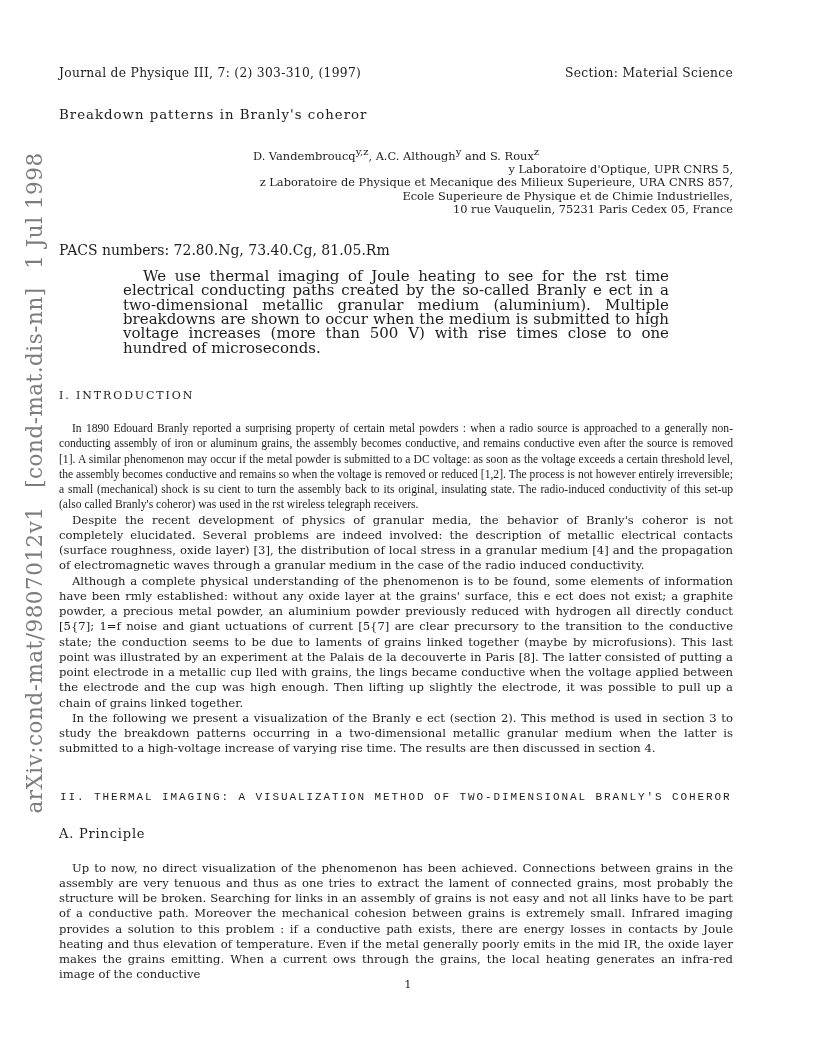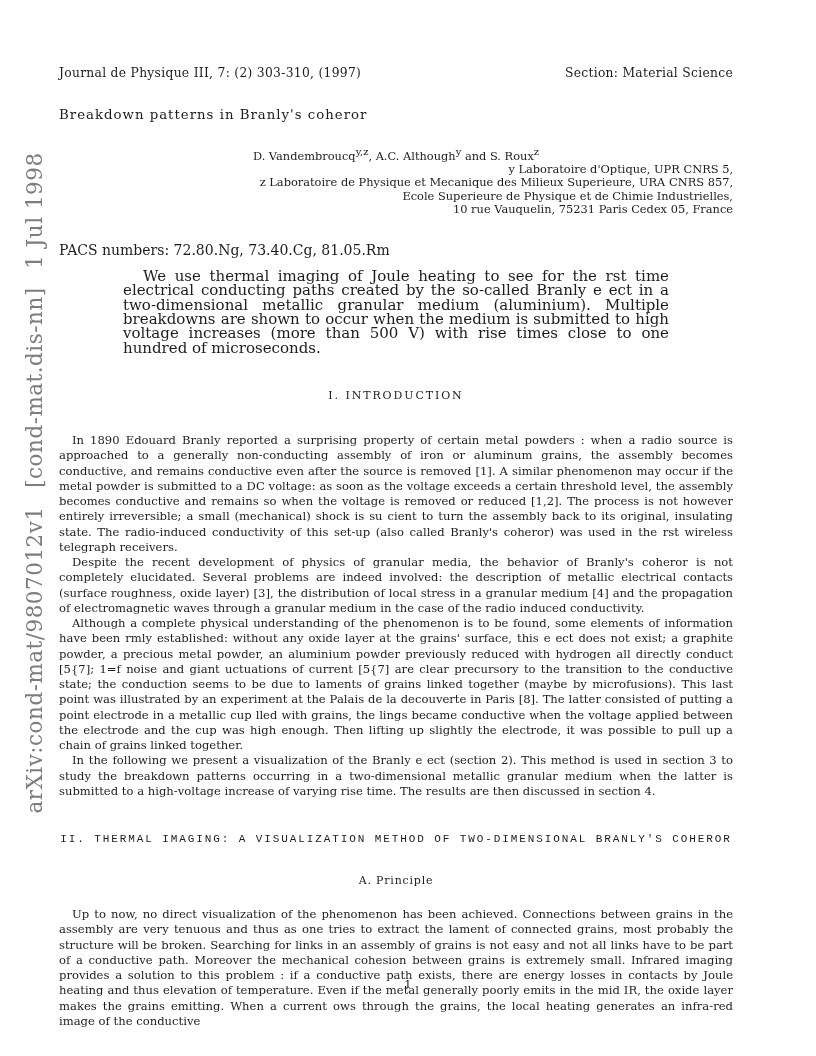--- a/index.html
+++ b/index.html
@@ -57,40 +57,39 @@
     margin-top:11px;
     width:546px;
     margin-left:auto; margin-right:auto;
     font-size:15px;
     line-height:14.4px;
     text-align:justify;
     text-indent:20px;
   }
   .sec-heading {
     margin-top:33px;
-    text-align:center;
+    text-align:left;
     font-size:11px;
     letter-spacing:1.9px;
     line-height:15px;
   }
   .sec-heading.two-line { max-width:672px; margin-left:auto; margin-right:auto;font-family:Liberation Mono, monospace; }
   .subsec-heading {
-    margin-top:27px;
-    text-align:center;
-    font-size:11px;
+    margin-top:21px;
+    font-size:13px;
     letter-spacing:0.8px;
   }
   .body-par {
     margin:0;
     font-size:11.6px;
     line-height:15.25px;
     text-align:justify;
     text-indent:13px;
   }
-  .body-par.first { margin-top:30px; }
+  .body-par.first { margin-top:18px;font-family:Liberation Serif, serif; }
   .body-par.after-sub { margin-top:20px; }
   .page-number {
     position:absolute;
     top:977px; left:0;
     width:100%;
     text-align:center;
     font-size:11.5px;
   }
 </style>
 </head>

